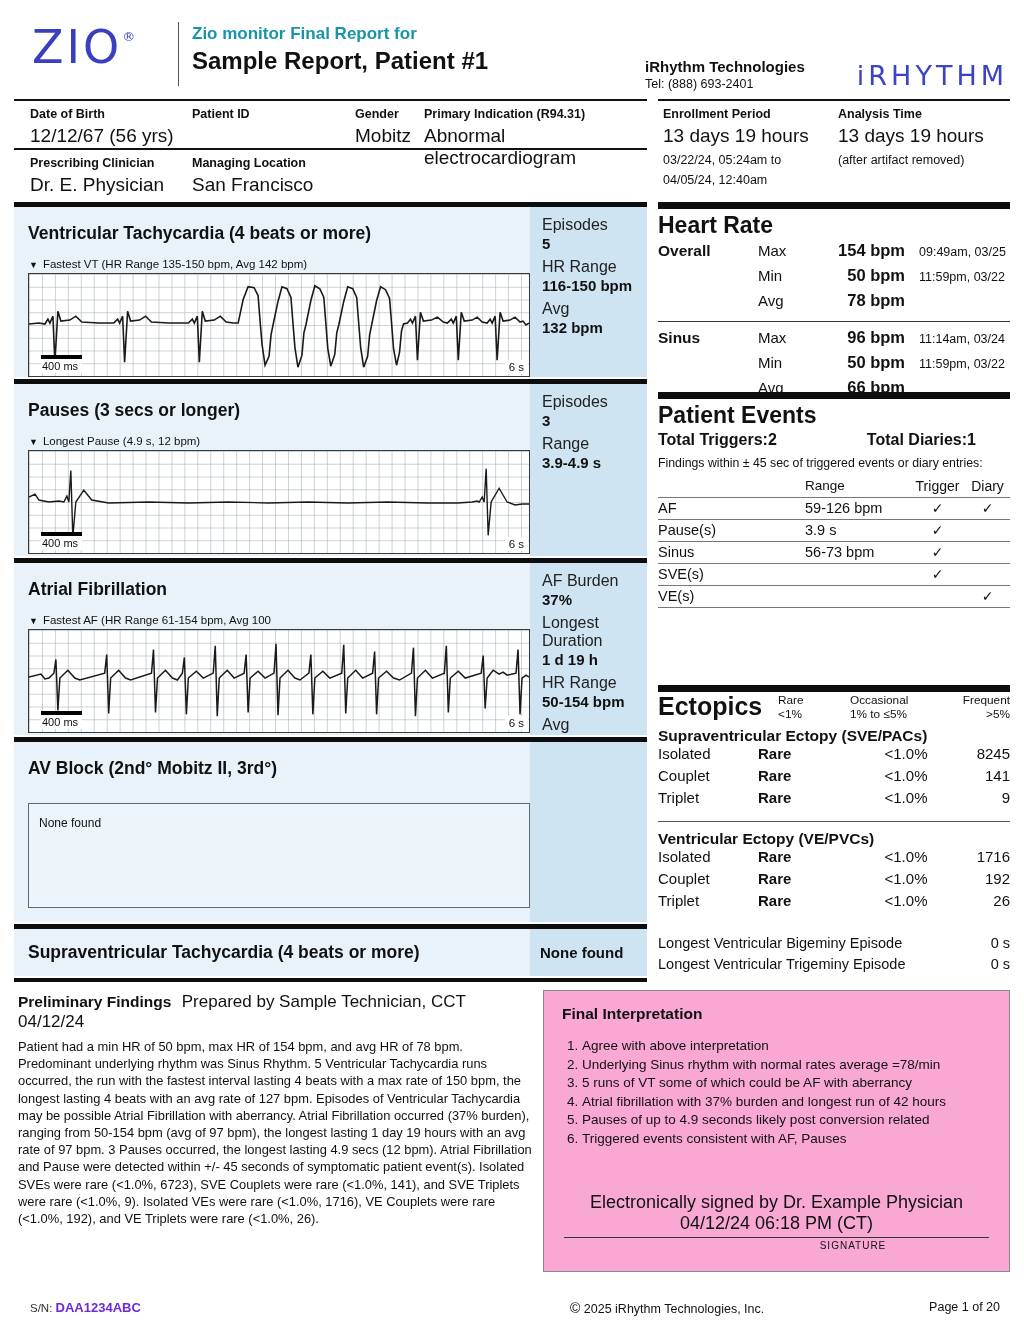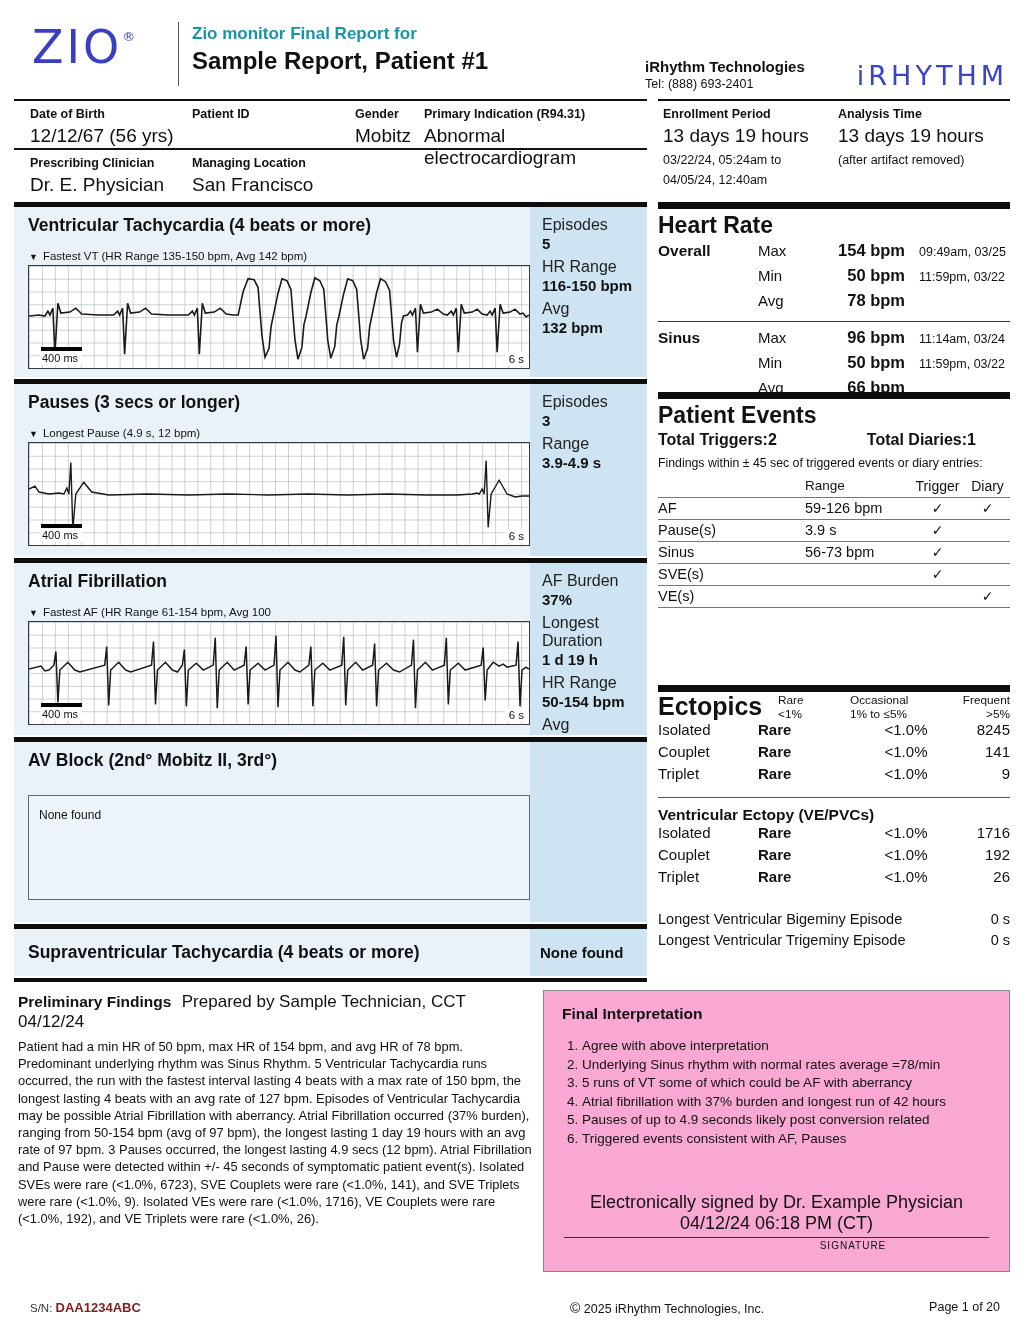--- a/index.html
+++ b/index.html
@@ -34,21 +34,21 @@
   .fld .val { font-size:19px; margin-top:4px; }
   .fld .sub { font-size:12.5px; margin-top:6px; }
 
   
   .lcol { position:absolute; top:202px; left:14px; width:633px; }
   .sec { position:relative; background:#e9f2f9; border-top:5px solid #0d0d0d; margin-bottom:2px; }
   .sec-side { position:absolute; right:0; top:0; bottom:0; width:117px; background:#cee4f2; padding:9px 0 0 12px; }
   .stat { margin-bottom:6px; }
   .stat .lbl { font-size:16px; color:#222; }
   .stat .val { font-size:15px; font-weight:bold; margin-top:1px; }
-  .sec-main { padding:8px 0 10px 14px; width:584px; }
+  .sec-main { padding:16px 0 10px 14px; width:584px; }
   .sec-title { font-size:17.5px; font-weight:bold; }
   .strip-label { font-size:11.5px; margin:14px 0 3px 1px; color:#111; }
   .tri { font-size:9px; margin-right:5px; }
   .strip { position:relative; width:502px; height:104px; background:#fff; border:1.5px solid #3a3a3a; }
   .strip svg { display:block; width:100%; height:100%; }
   .scale-marker { position:absolute; left:12px; bottom:3px; background:#fff; border-top:4px solid #000;
                   font-size:11px; padding:0 4px 0 1px; line-height:14px; }
   .dur-marker { position:absolute; right:1px; bottom:2px; background:#fff; font-size:11.5px; padding:0 4px; line-height:14px; }
   .none-box { width:502px; height:105px; border:1.5px solid #5a6b75; background:#edf5fa;
               margin-top:24px; padding:12px 10px; font-size:12px; }
@@ -102,21 +102,21 @@
   .final-box { position:absolute; top:990px; left:543px; width:467px; height:282px;
                border:1.5px solid #888; background:#f9a8d4; padding:14px 18px; }
   .final-title { font-size:15.5px; font-weight:bold; }
   .final-list { margin:14px 0 0 20px; font-size:13.5px; line-height:18.6px; }
   .sig-wrap { position:absolute; left:20px; right:20px; bottom:20px; }
   .sig-text { text-align:center; font-size:18px; padding-bottom:3px; border-bottom:1.5px solid #333; }
   .sig-label { font-size:10px; letter-spacing:1px; text-align:center; margin-left:48%; width:40%; margin-top:2px; }
 
   .footer { position:absolute; top:1298px; left:0; width:1024px; height:22px; font-size:12.5px; }
   .ft-sn { position:absolute; left:30px; top:2px; font-size:11.5px; color:#333; }
-  .ft-sn b { font-size:13px; color:#7f1d1d; }
+  .ft-sn b { font-size:13px; color:#6d28d9; }
   .ft-copy { position:absolute; left:570px; top:2px; }
   .ft-copy .c { font-size:14px; }
   .ft-page { position:absolute; right:24px; top:2px; }
 </style>
 </head>
 <body>
 
 <div class="page">
 
   <div class="hdr">
@@ -400,20 +400,21 @@
           </div>
         <div class="ec-leg">
             <div>Occasional</div>
             <div>1% to ≤5%</div>
           </div>
         <div class="ec-leg right">
             <div>Frequent</div>
             <div>&gt;5%</div>
           </div>
       </div>
+      <div class="ec-sub">Supraventricular Ectopy (SVE/PACs)</div>
       <div class="ec-row">
           <div>Isolated</div>
           <div class="ec-freq">Rare</div>
           <div class="ec-pct">&lt;1.0%</div>
           <div class="ec-cnt">8245</div>
         </div>
       <div class="ec-row">
           <div>Couplet</div>
           <div class="ec-freq">Rare</div>
           <div class="ec-pct">&lt;1.0%</div>

